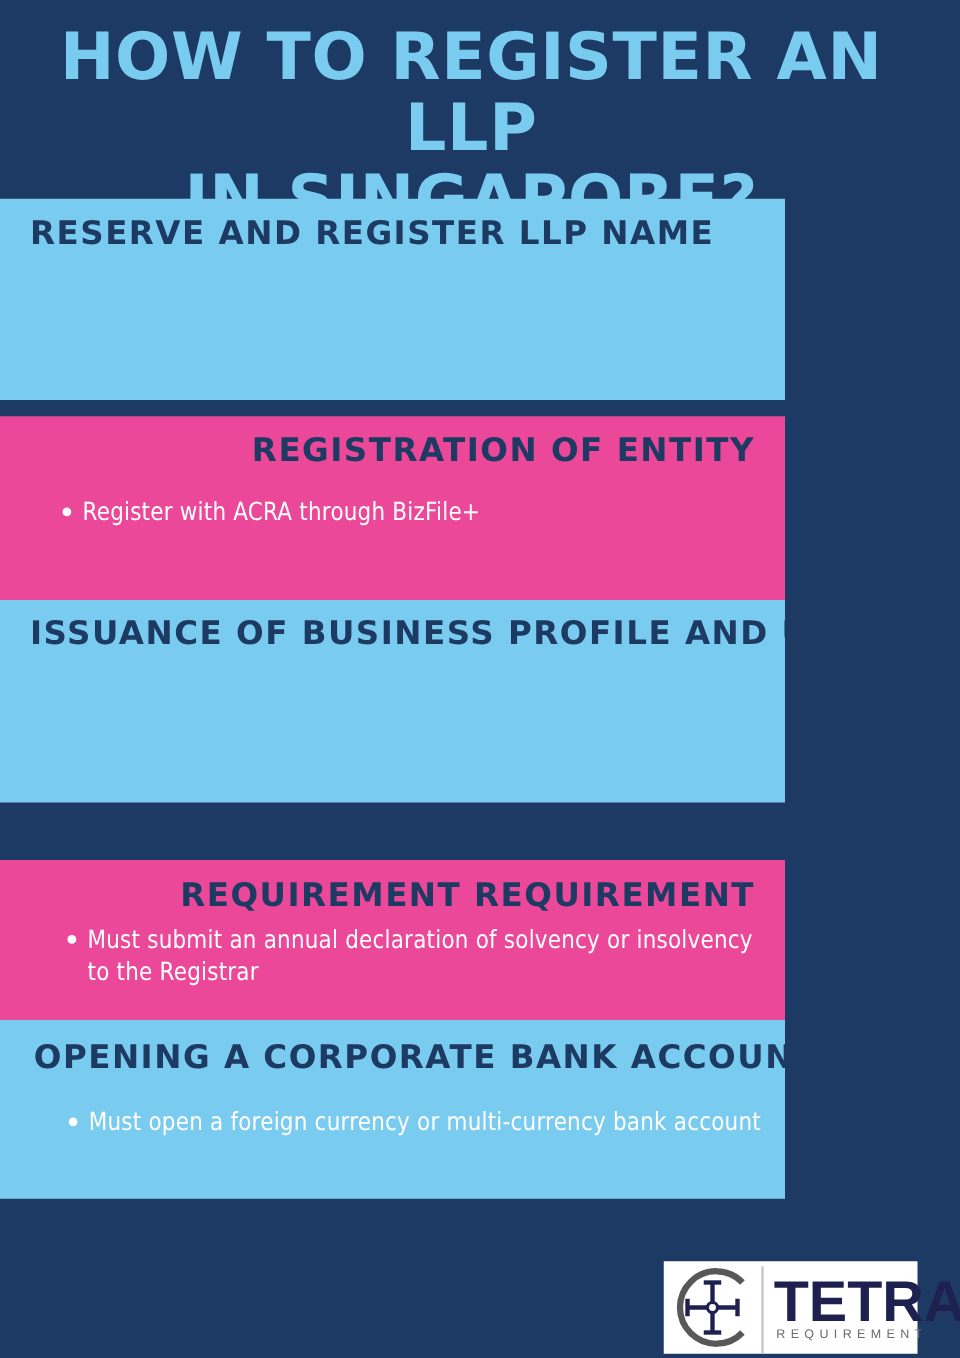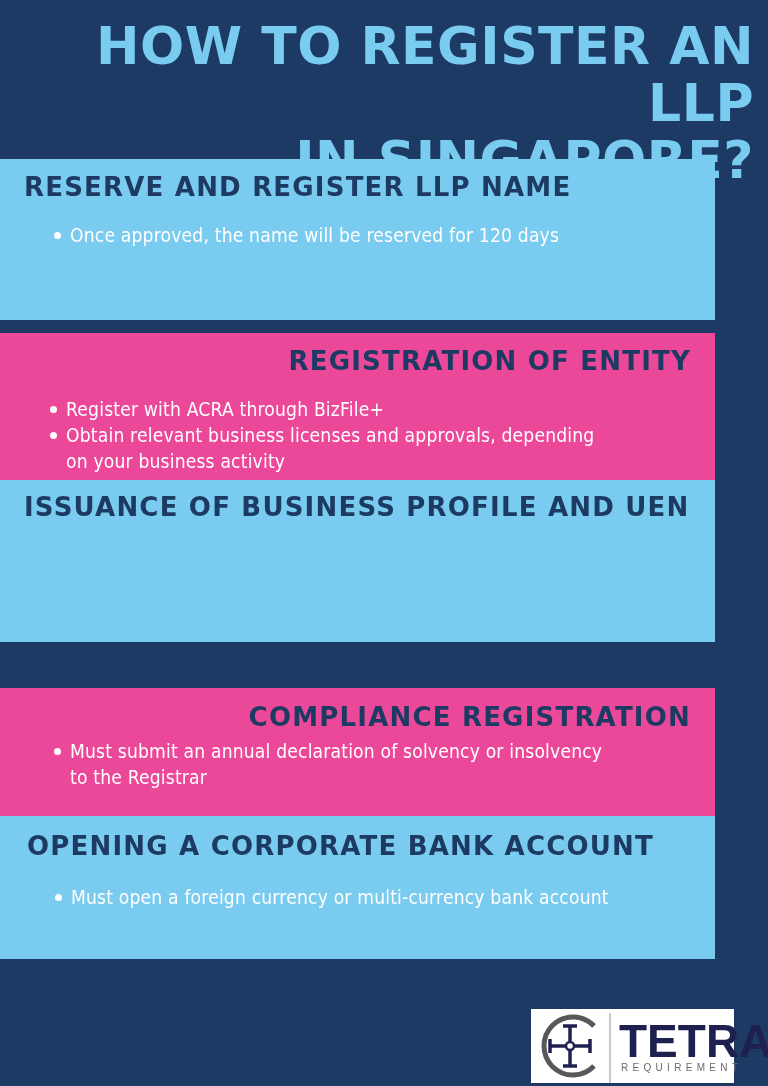--- a/index.html
+++ b/index.html
@@ -8,27 +8,27 @@
     background: #1c3a63;
     position: relative;
     font-family: "DejaVu Sans", sans-serif;
   }
   .header {
     position: absolute; left: 0; top: 0; width: 768px; height: 158px;
     background: #1c3a63;
   }
   .title {
     position: absolute; left: 0; top: 18px; width: 754px;
-    text-align: right; color: #7acbf0;
+    text-align: center; color: #7acbf0;
     font-family: "DejaVu Sans", sans-serif; font-weight: bold;
     font-size: 52px; line-height: 57px; letter-spacing: 0.5px;
     margin: 0;
   }
   .section {
-    position: absolute; left: 0; width: 715px; box-sizing: border-box;
+    position: absolute; left: 0; width: 628px; box-sizing: border-box;
   }
   .blue { background: #7acbf0; }
   .gray { background: #ec4899; }
   .sec-heading {
     position: absolute; margin: 0;
     color: #1d3a63; font-family: "DejaVu Sans", sans-serif; font-weight: bold;
     font-size: 26px; line-height: 30px; letter-spacing: 1.2px;
     white-space: nowrap;
   }
   .sec-heading.left { left: 24px; }
@@ -70,38 +70,36 @@
 <div class="header">
   <h1 class="title">
     <span>HOW TO REGISTER AN LLP</span><br>
     <span>IN SINGAPORE?</span>
   </h1>
 </div>
 
 <div class="section blue" style="top:159px;height:161px;">
   <h2 class="sec-heading left" style="top:13px;">RESERVE AND REGISTER LLP NAME</h2>
   <ul class="bullets" style="left:54px;top:63px;">
-    <li><span class="dot"></span><span class="cond">Once approved, the name will be reserved for 120 days</span></li>
   </ul>
 </div>
 
 <div class="section gray" style="top:333px;height:161px;">
   <h2 class="sec-heading right" style="top:13px;">REGISTRATION OF ENTITY</h2>
   <ul class="bullets" style="left:50px;top:63px;">
     <li><span class="dot"></span><span class="cond">Register with ACRA through BizFile+</span></li>
-    <li><span class="dot"></span><span class="cond">Obtain relevant business licenses and approvals, depending</span><br><span class="cond">on your business activity</span></li>
   </ul>
 </div>
 
 <div class="section blue" style="top:480px;height:162px;">
   <h2 class="sec-heading left" style="top:12px;">ISSUANCE OF BUSINESS PROFILE AND UEN</h2>
 </div>
 
 <div class="section gray" style="top:688px;height:161px;">
-  <h2 class="sec-heading right" style="top:14px;">COMPLIANCE REGISTRATION</h2>
+  <h2 class="sec-heading right" style="top:14px;">REQUIREMENT REQUIREMENT</h2>
   <ul class="bullets" style="left:54px;top:50px;">
     <li><span class="dot"></span><span class="cond">Must submit an annual declaration of solvency or insolvency</span><br><span class="cond">to the Registrar</span></li>
   </ul>
 </div>
 
 <div class="section blue" style="top:816px;height:143px;">
   <h2 class="sec-heading left" style="left:27px;top:15px;">OPENING A CORPORATE BANK ACCOUNT</h2>
   <ul class="bullets" style="left:55px;top:68px;">
     <li><span class="dot"></span><span class="cond">Must open a foreign currency or multi-currency bank account</span></li>
   </ul>

